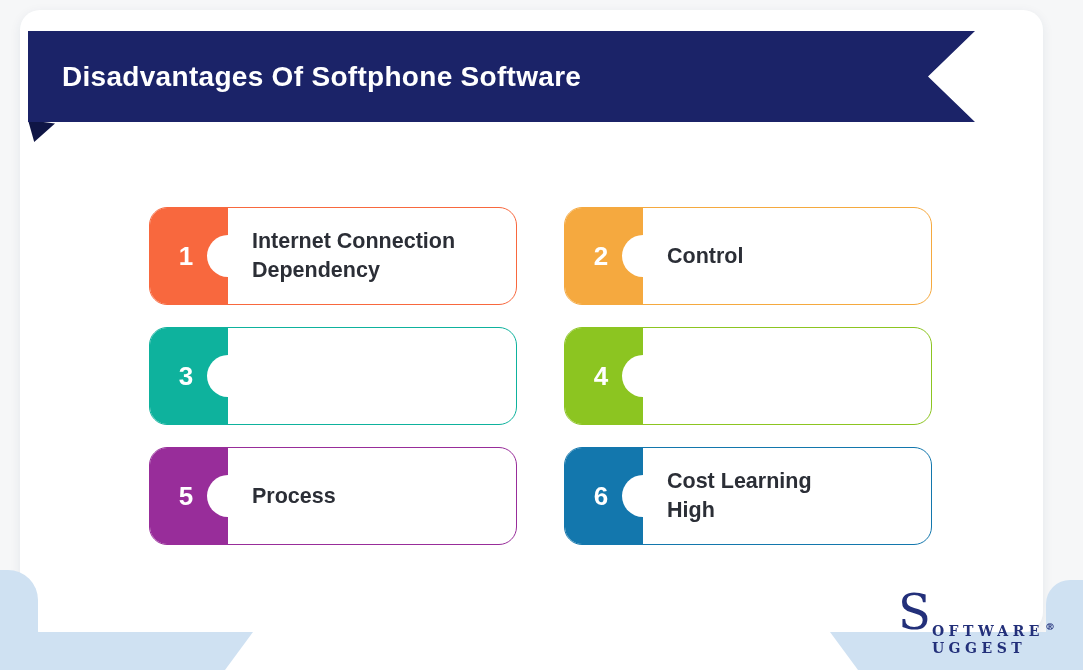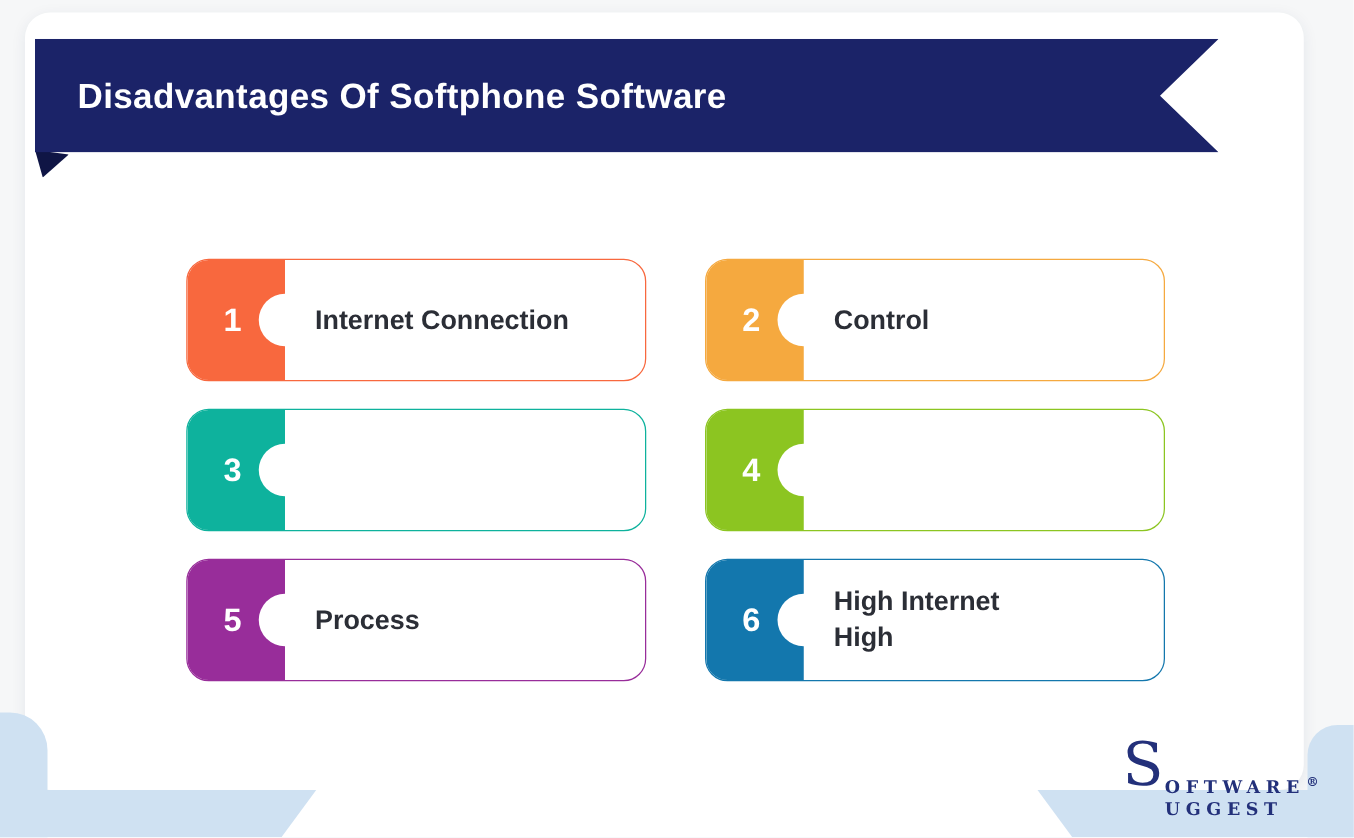--- a/index.html
+++ b/index.html
@@ -87,20 +87,21 @@
     <div class="ribbon-title" style="color: rgb(255, 255, 255);">Disadvantages Of Softphone Software</div>
   </div>
 
   <div class="cards-grid" style="color: rgb(43, 46, 54);">
 
     <div class="card" style="--c: #F8683E;">
       <div class="card-num">1</div>
       <div class="card-notch"></div>
       <div class="card-text">
         <span>Internet Connection</span>
+        <span>Dependency</span>
       </div>
     </div>
 
     <div class="card" style="--c: #F5A93F;">
       <div class="card-num">2</div>
       <div class="card-notch"></div>
       <div class="card-text">
         <span>Control</span>
       </div>
     </div>
@@ -120,21 +121,21 @@
       <div class="card-notch"></div>
       <div class="card-text">
         <span>Process</span>
       </div>
     </div>
 
     <div class="card" style="--c: #1377AD;">
       <div class="card-num">6</div>
       <div class="card-notch"></div>
       <div class="card-text">
-        <span>High Internet</span>
+        <span>Cost Learning</span>
         <span>High</span>
       </div>
     </div>
 
   </div>
 
   <div class="logo" style="color: rgb(35, 48, 122);">
     <span class="logo-s">S</span>
     <span class="logo-lines">
       <span class="logo-line"><span>OFTWARE</span><sup class="logo-reg">®</sup></span>

